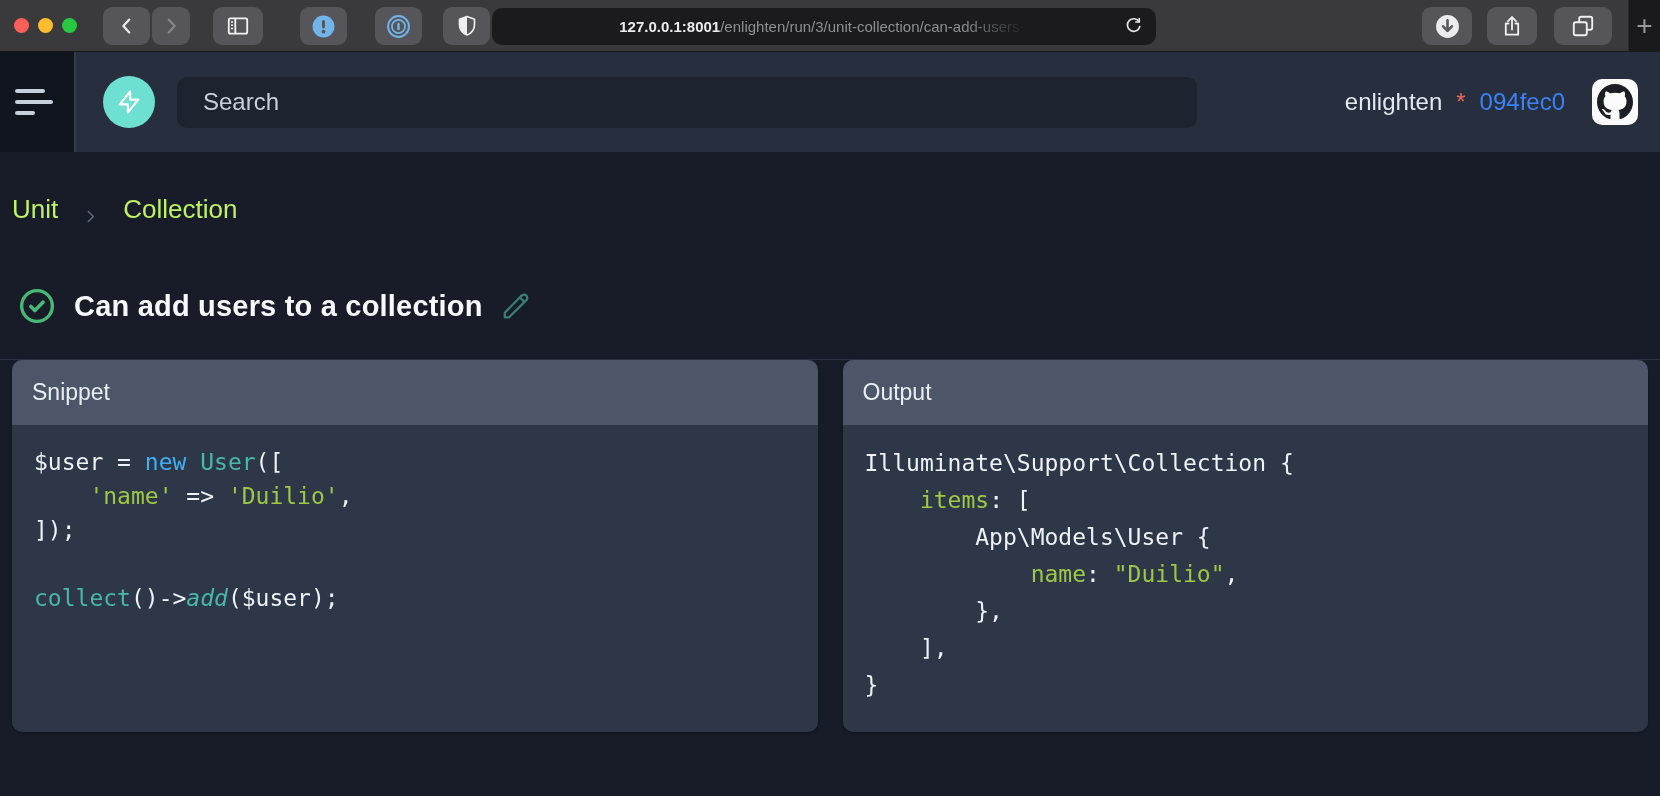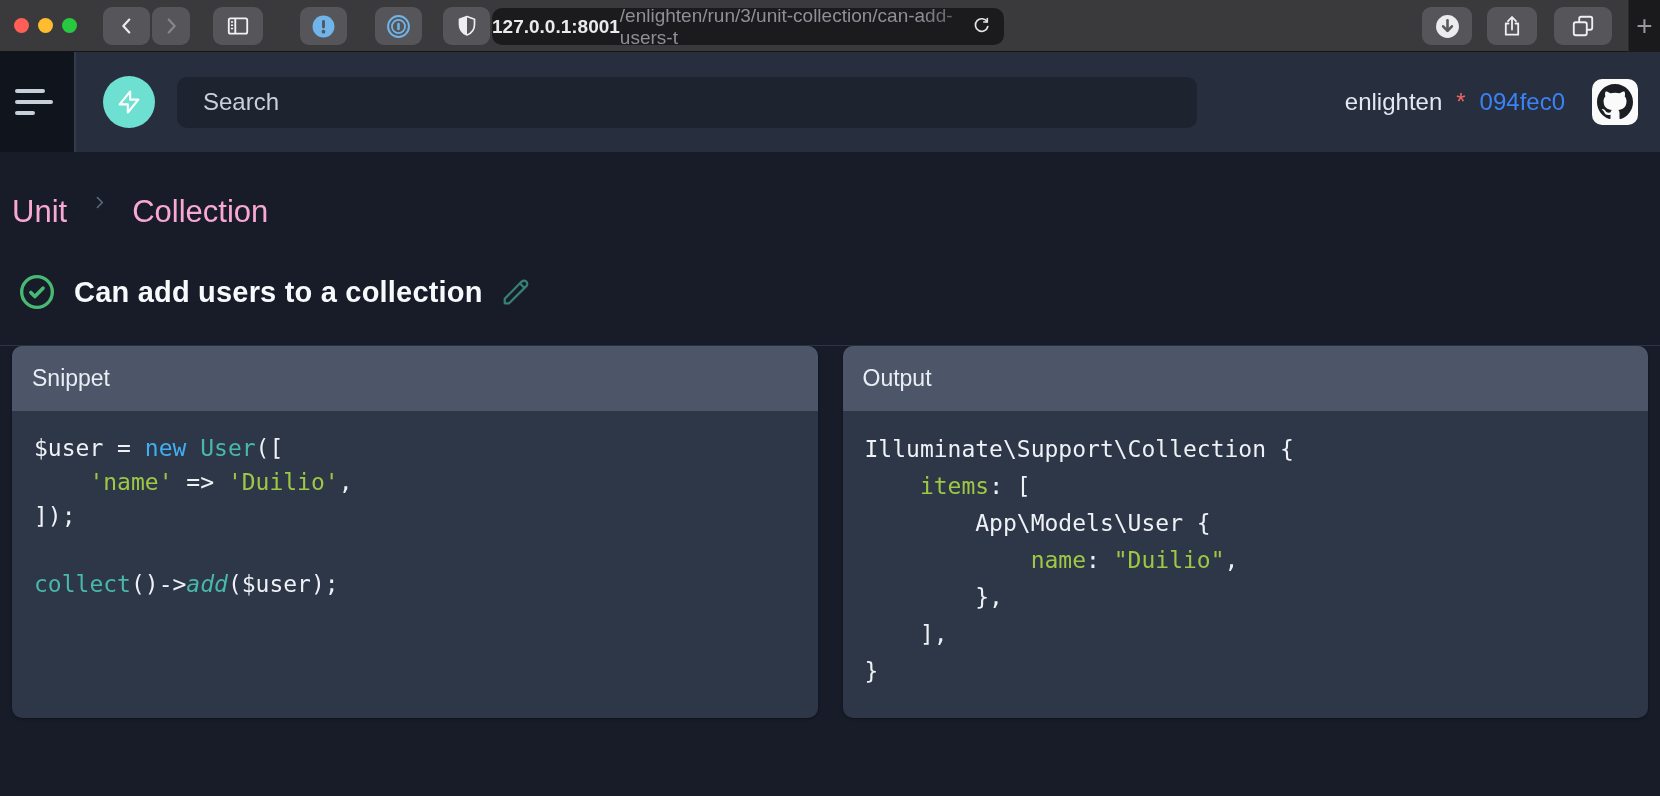--- a/index.html
+++ b/index.html
@@ -23,24 +23,24 @@
   .tl-zoom  { background: #28c840; }
 
   .cbtn {
     position: absolute; top: 7px; height: 38px;
     background: #56565a; border-radius: 9px;
     display: flex; align-items: center; justify-content: center;
   }
   .cbtn svg { display: block; }
 
   .urlbar {
-    position: absolute; left: 492px; top: 8px; width: 512px; height: 37px;
+    position: absolute; left: 492px; top: 8px; width: 664px; height: 37px;
     background: #1b1b1d; border-radius: 10px;
     display: flex; align-items: center; justify-content: center;
-    font-size: 19px;
+    font-size: 15px;
   }
   .url-host { color: #ebebed; font-weight: 600; }
   .url-path {
     color: #8e9096; font-weight: 400;
     -webkit-mask-image: linear-gradient(90deg, #000 78%, transparent 99%);
             mask-image: linear-gradient(90deg, #000 78%, transparent 99%);
   }
   .reload { position: absolute; right: 12px; top: 8px; }
 
   .tabstrip {
@@ -91,27 +91,27 @@
     width: 46px; height: 46px; border-radius: 10px; background: #fafafa;
     margin-left: 27px; margin-right: 22px; flex: none;
     display: flex; align-items: center; justify-content: center;
     cursor: pointer;
   }
 
   
   .main { padding: 0 12px; }
 
   .breadcrumb {
-    margin-top: 42px; display: flex; align-items: flex-start;
-    font-size: 31px; color: #f9a8d4;
+    margin-top: 42px; display: flex; align-items: flex-end;
+    font-size: 26px; color: #bef264;
   }
   .breadcrumb .sep { margin: 0 24px; display: flex; align-items: center; }
   .crumb { cursor: pointer; }
 
-  .title-row { margin-top: 42px; display: flex; align-items: center; }
+  .title-row { margin-top: 61px; display: flex; align-items: center; }
   .title-row h1 {
     font-size: 29px; font-weight: 700; color: #f7fafc;
     margin-left: 17px; letter-spacing: .2px;
   }
   .check-icon { flex: none; margin-left: 5px; }
   .edit-icon { margin-left: 18px; cursor: pointer; }
 
   .divider { margin: 33px -12px 0 -12px; border: none; border-top: 1px solid #2c3445; }
 
   .panels {

